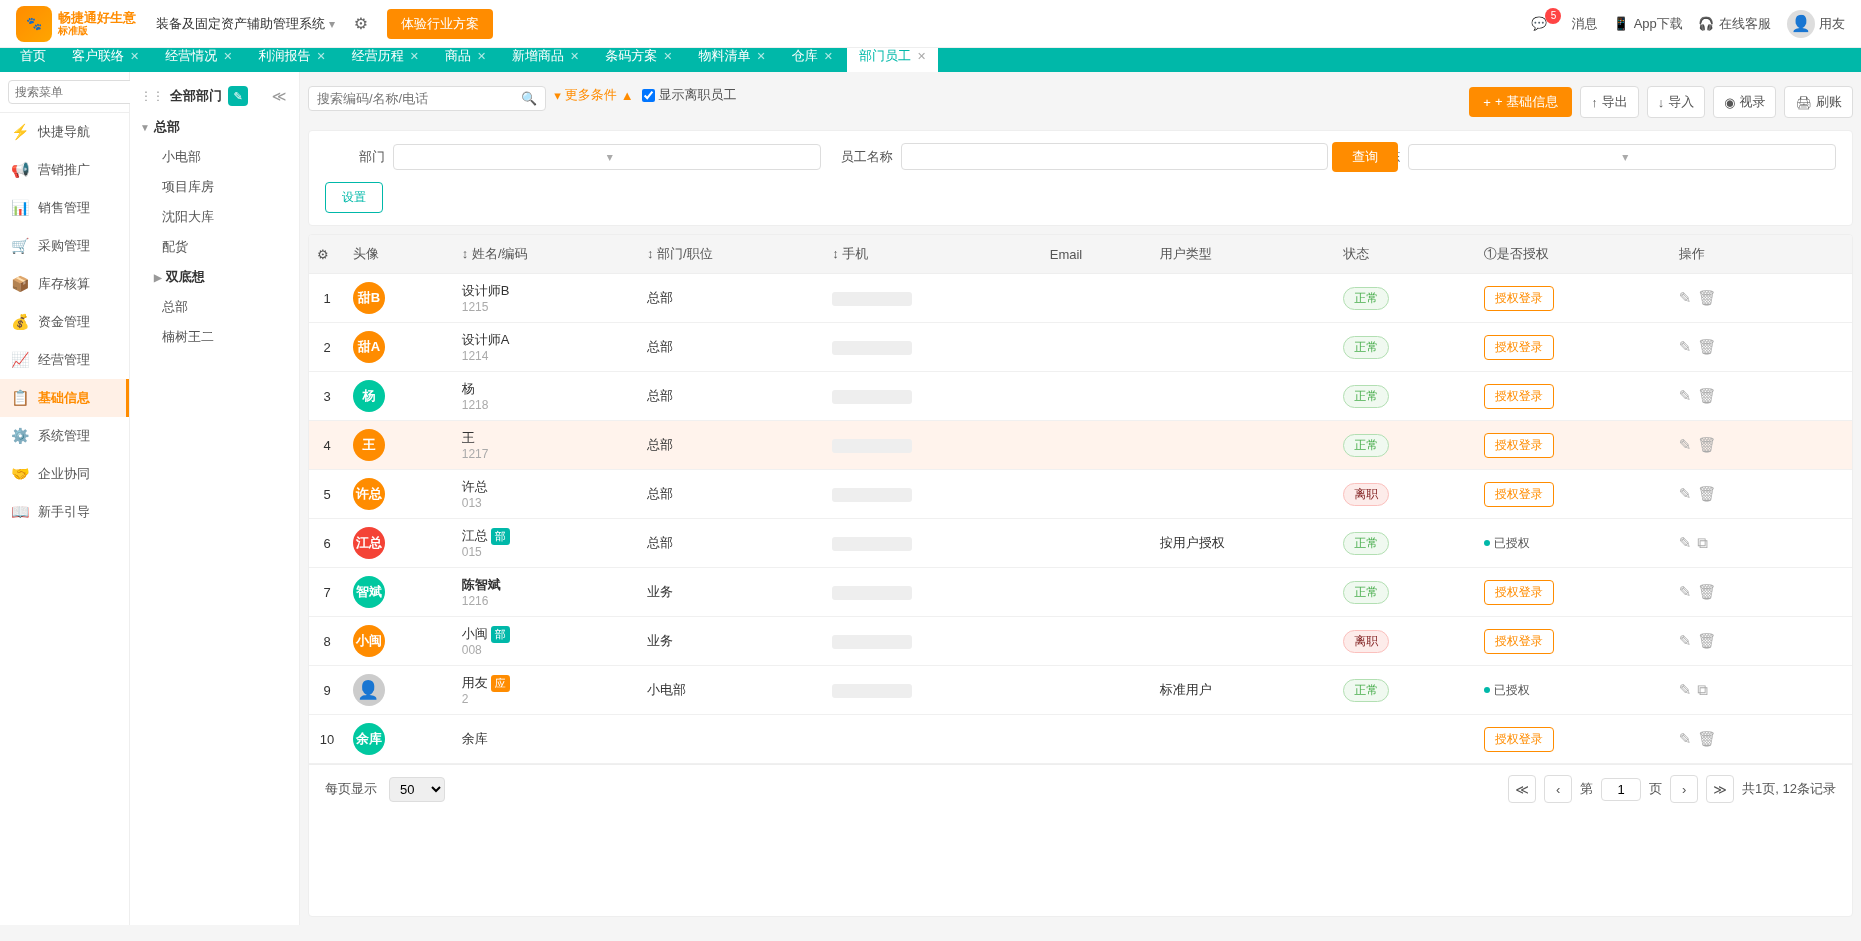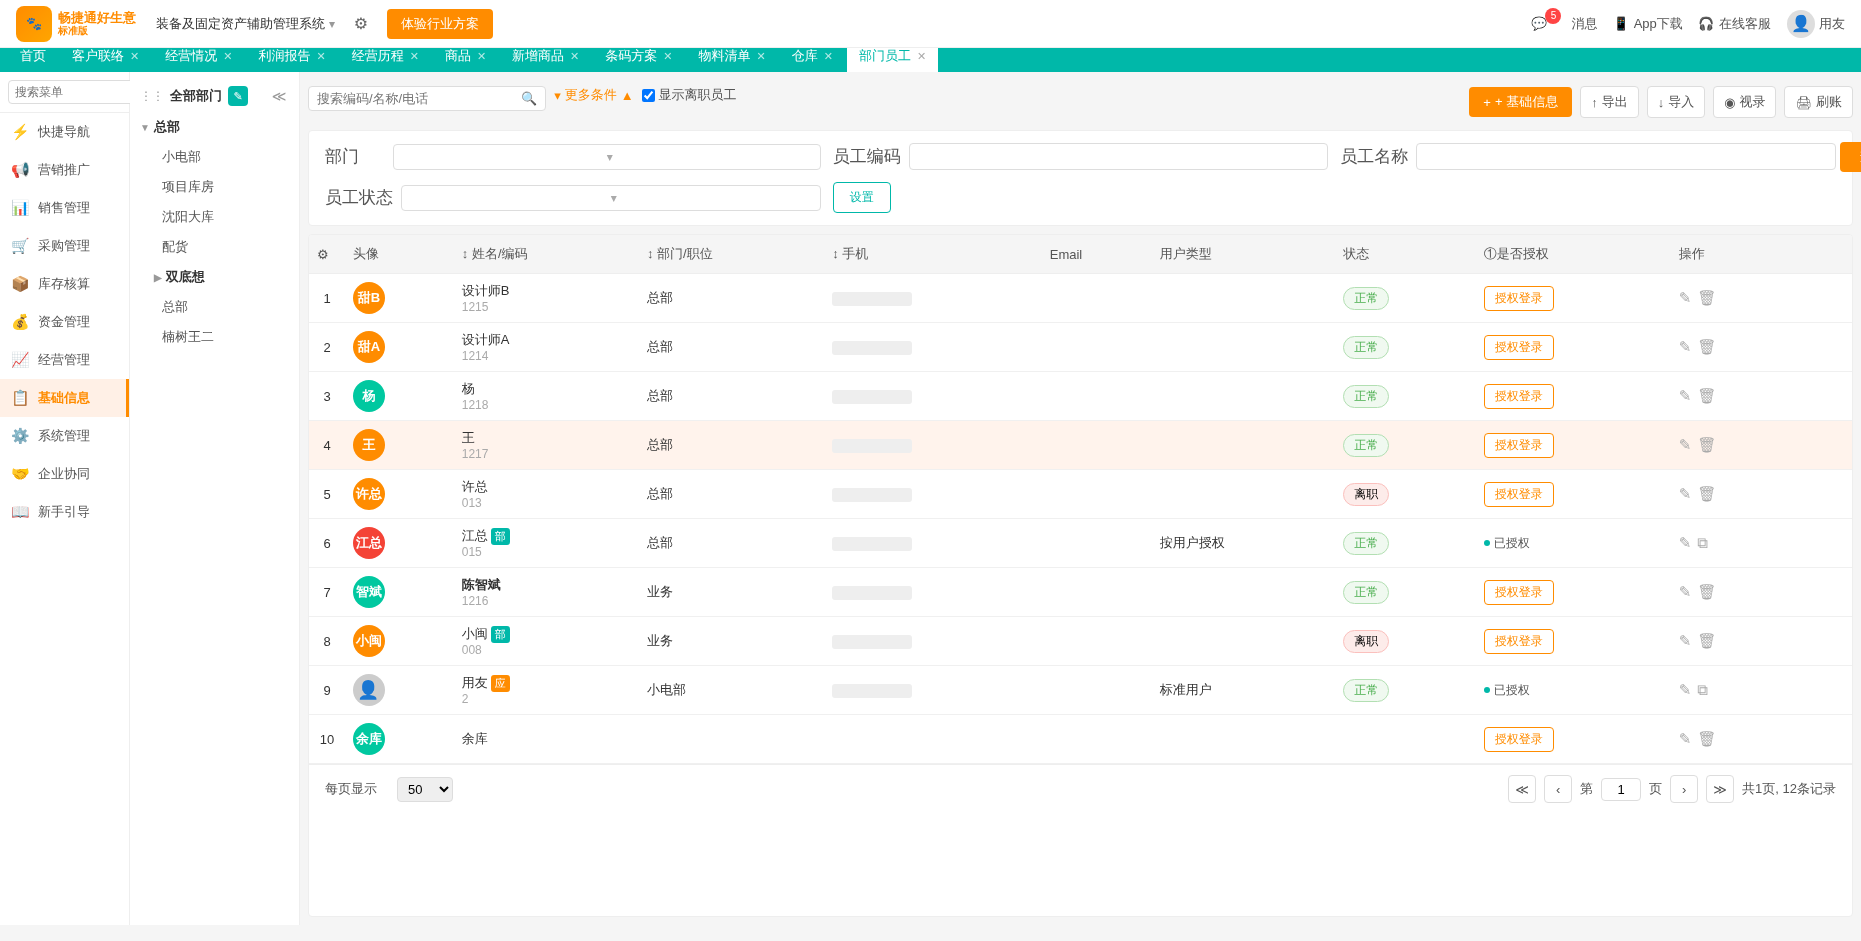--- a/index.html
+++ b/index.html
@@ -62,50 +62,50 @@
     .toolbar-search input { border: none; outline: none; font-size: 13px; width: 200px; }
     .toolbar-filter { display: flex; align-items: center; gap: 4px; color: #ff8c00; cursor: pointer; font-size: 13px; }
     .toolbar-checkbox { display: flex; align-items: center; gap: 4px; color: #555; font-size: 13px; }
     .toolbar-right { margin-left: auto; display: flex; align-items: center; gap: 8px; }
     .btn-primary { background: #ff8c00; color: #fff; border: none; border-radius: 4px; padding: 6px 14px; cursor: pointer; font-size: 13px; display: flex; align-items: center; gap: 4px; }
     .btn-outline { background: #fff; color: #555; border: 1px solid #ddd; border-radius: 4px; padding: 6px 10px; cursor: pointer; font-size: 13px; display: flex; align-items: center; gap: 4px; }
 
     
     .search-form { background: #fff; border: 1px solid #eee; border-radius: 4px; padding: 12px 16px; margin-bottom: 8px; display: grid; grid-template-columns: 1fr 1fr 1fr; gap: 12px; align-items: center; }
     .form-row { display: flex; align-items: center; gap: 8px; }
-    .form-label { color: #555; font-size: 17px; white-space: nowrap; min-width: 60px; }
+    .form-label { color: #555; font-size: 13px; white-space: nowrap; min-width: 60px; text-align: right; }
     .form-input { flex: 1; border: 1px solid #ddd; border-radius: 4px; padding: 5px 8px; font-size: 13px; outline: none; }
     .form-select-wrap { flex: 1; display: flex; align-items: center; border: 1px solid #ddd; border-radius: 4px; padding: 5px 8px; background: #fff; cursor: pointer; }
     .form-select-wrap span { flex: 1; font-size: 13px; color: #aaa; }
     .form-select-wrap .arrow { color: #aaa; font-size: 12px; }
     .btn-search { background: #ff8c00; color: #fff; border: none; border-radius: 4px; padding: 6px 20px; cursor: pointer; font-size: 13px; }
     .btn-settings { background: #fff; color: #00b8a9; border: 1px solid #00b8a9; border-radius: 4px; padding: 6px 16px; cursor: pointer; font-size: 12px; }
 
     
     .table-wrap { background: #fff; border-radius: 4px; border: 1px solid #eee; overflow: auto; flex: 1; }
     table { width: 100%; border-collapse: collapse; }
     thead tr { background: #f5f5f5; }
     th { padding: 10px 8px; text-align: left; color: #555; font-weight: normal; font-size: 13px; border-bottom: 1px solid #eee; white-space: nowrap; }
     td { padding: 8px 8px; border-bottom: 1px solid #f0f0f0; font-size: 13px; color: #333; vertical-align: middle; }
     tr.highlight { background: #fff3ec; }
     .avatar { width: 32px; height: 32px; border-radius: 50%; display: flex; align-items: center; justify-content: center; color: #fff; font-size: 13px; font-weight: bold; flex-shrink: 0; }
     .status-badge { padding: 2px 10px; border-radius: 12px; font-size: 12px; display: inline-block; }
     .status-normal { background: #f0f9f0; color: #4caf50; border: 1px solid #b2dfb2; }
-    .status-resign { background: #fdecea; color: #000000; border: 1px solid #fbc0bd; }
+    .status-resign { background: #fdecea; color: #7f1d1d; border: 1px solid #fbc0bd; }
     .auth-btn { border: 1px solid #ff8c00; color: #ff8c00; background: #fff; border-radius: 4px; padding: 3px 10px; cursor: pointer; font-size: 12px; }
     .authorized { color: #555; font-size: 12px; display: flex; align-items: center; gap: 4px; }
     .dot { width: 6px; height: 6px; border-radius: 50%; background: #00b8a9; display: inline-block; }
     .action-btns { display: flex; gap: 6px; align-items: center; }
     .action-btn { color: #aaa; cursor: pointer; font-size: 15px; }
     .phone-blur { display: inline-block; background: #eee; border-radius: 3px; width: 80px; height: 14px; vertical-align: middle; }
     .dept-tag { background: #00b8a9; color: #fff; border-radius: 3px; font-size: 11px; padding: 1px 4px; margin-left: 3px; }
     .user-tag { background: #ff8c00; color: #fff; border-radius: 3px; font-size: 11px; padding: 1px 4px; margin-left: 3px; }
 
     
-    .pagination { display: flex; align-items: center; padding: 10px 16px; background: #fff; border-top: 1px solid #eee; gap: 20px; font-size: 13px; color: #555; }
+    .pagination { display: flex; align-items: center; padding: 10px 16px; background: #fff; border-top: 1px solid #eee; gap: 12px; font-size: 13px; color: #555; }
     .pagination-right { margin-left: auto; display: flex; align-items: center; gap: 8px; }
     .page-btn { width: 28px; height: 28px; display: flex; align-items: center; justify-content: center; border: 1px solid #ddd; border-radius: 4px; cursor: pointer; color: #555; background: #fff; }
     .page-input { width: 40px; border: 1px solid #ddd; border-radius: 4px; text-align: center; padding: 3px; font-size: 13px; }
     .page-size-select { border: 1px solid #ddd; border-radius: 4px; padding: 3px 6px; font-size: 13px; }
   </style>
 </head>
 <body>
 
 <div class="topbar">
   <div class="topbar-logo">
@@ -313,24 +313,20 @@
       </div>
 
       <div class="search-form">
         <div class="form-row">
           <span class="form-label">部门</span>
           <div class="form-select-wrap">
             <span></span>
             <span class="arrow">▾</span>
           </div>
         </div>
-        <div class="form-row">
-          <span class="form-label">员工编码</span>
-          <input class="form-input" type="text" style="">
-        </div>
         <div class="form-row" style="position:relative;">
           <span class="form-label">员工名称</span>
           <input class="form-input" type="text" style="">
           <button class="btn-search" style="position:absolute;right:-70px;">查询</button>
         </div>
         <div class="form-row">
           <span class="form-label">员工状态</span>
           <div class="form-select-wrap">
             <span></span>
             <span class="arrow">▾</span>

